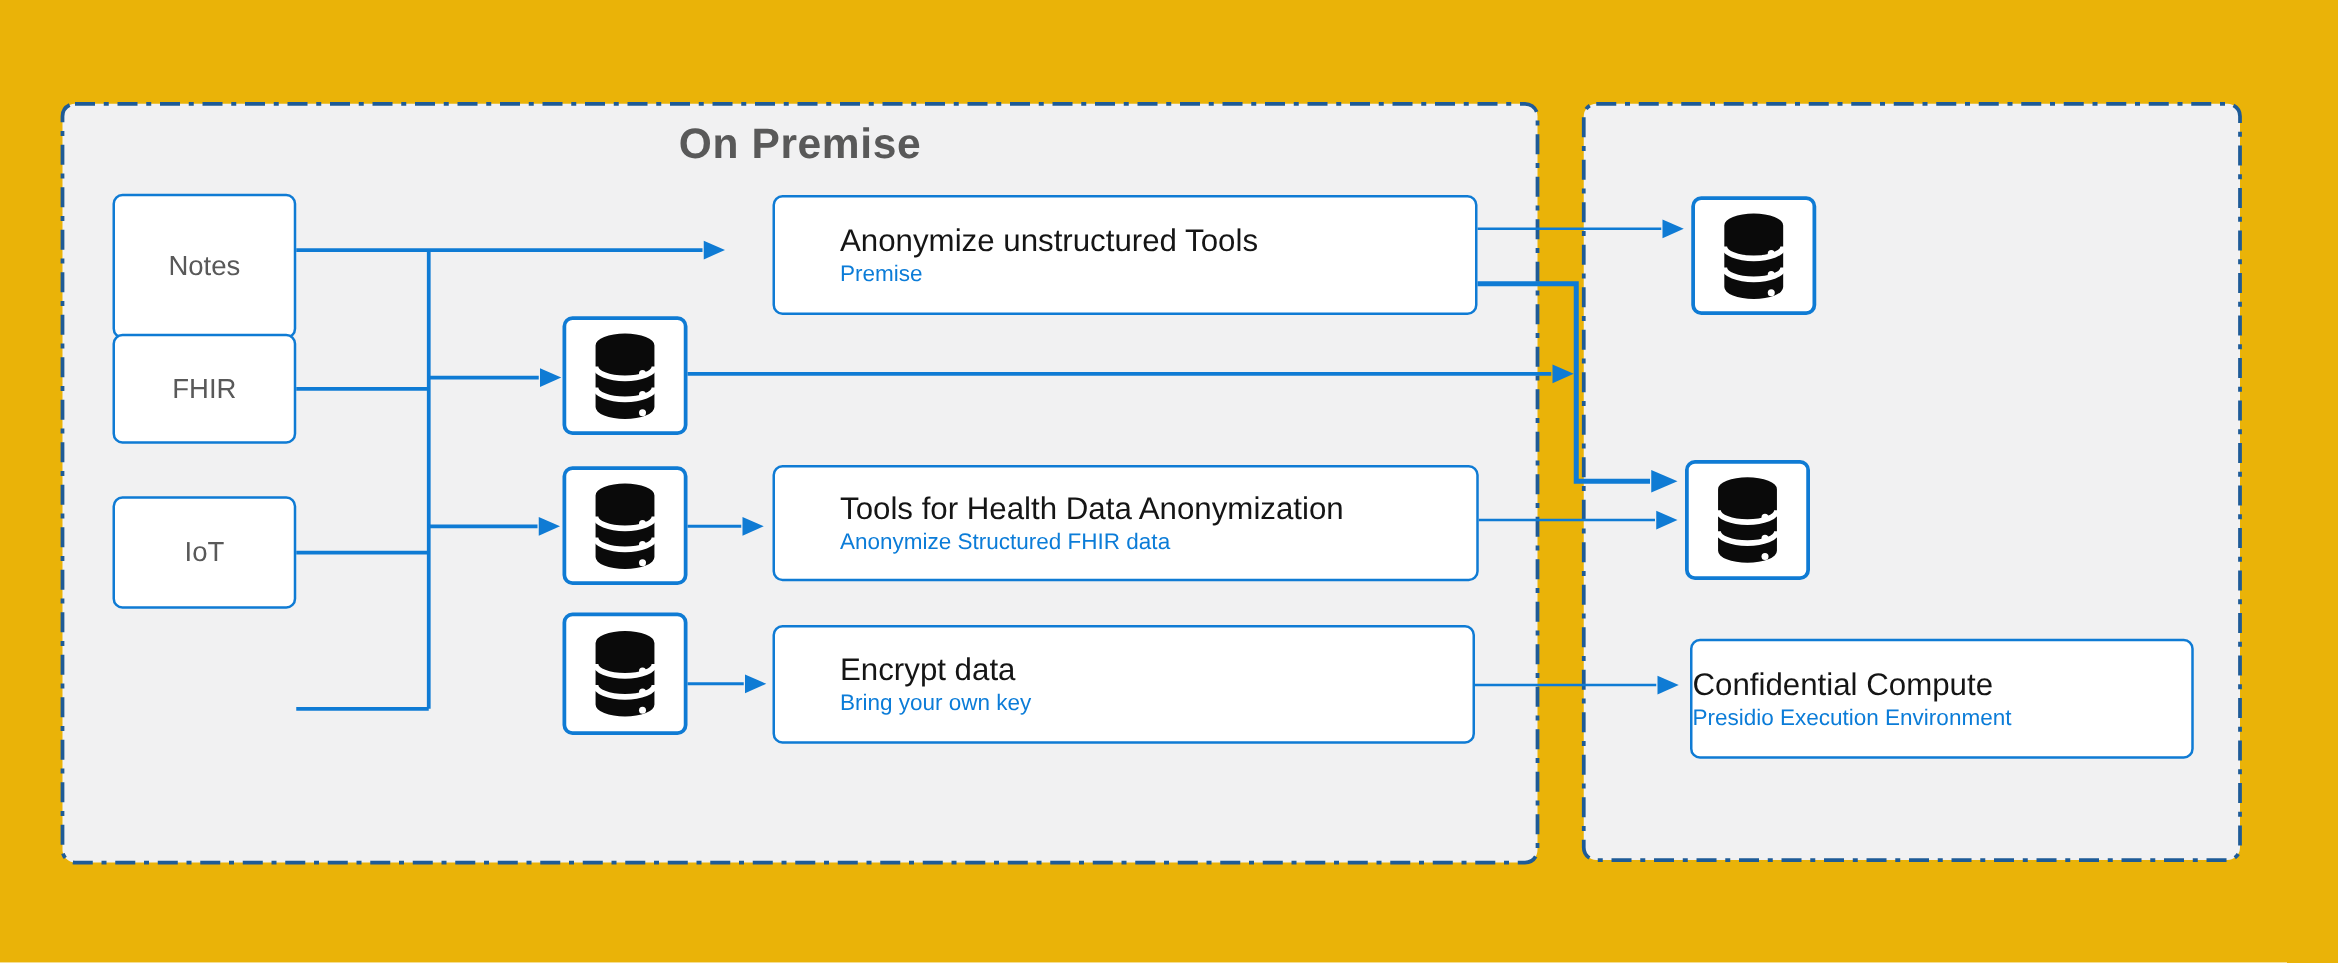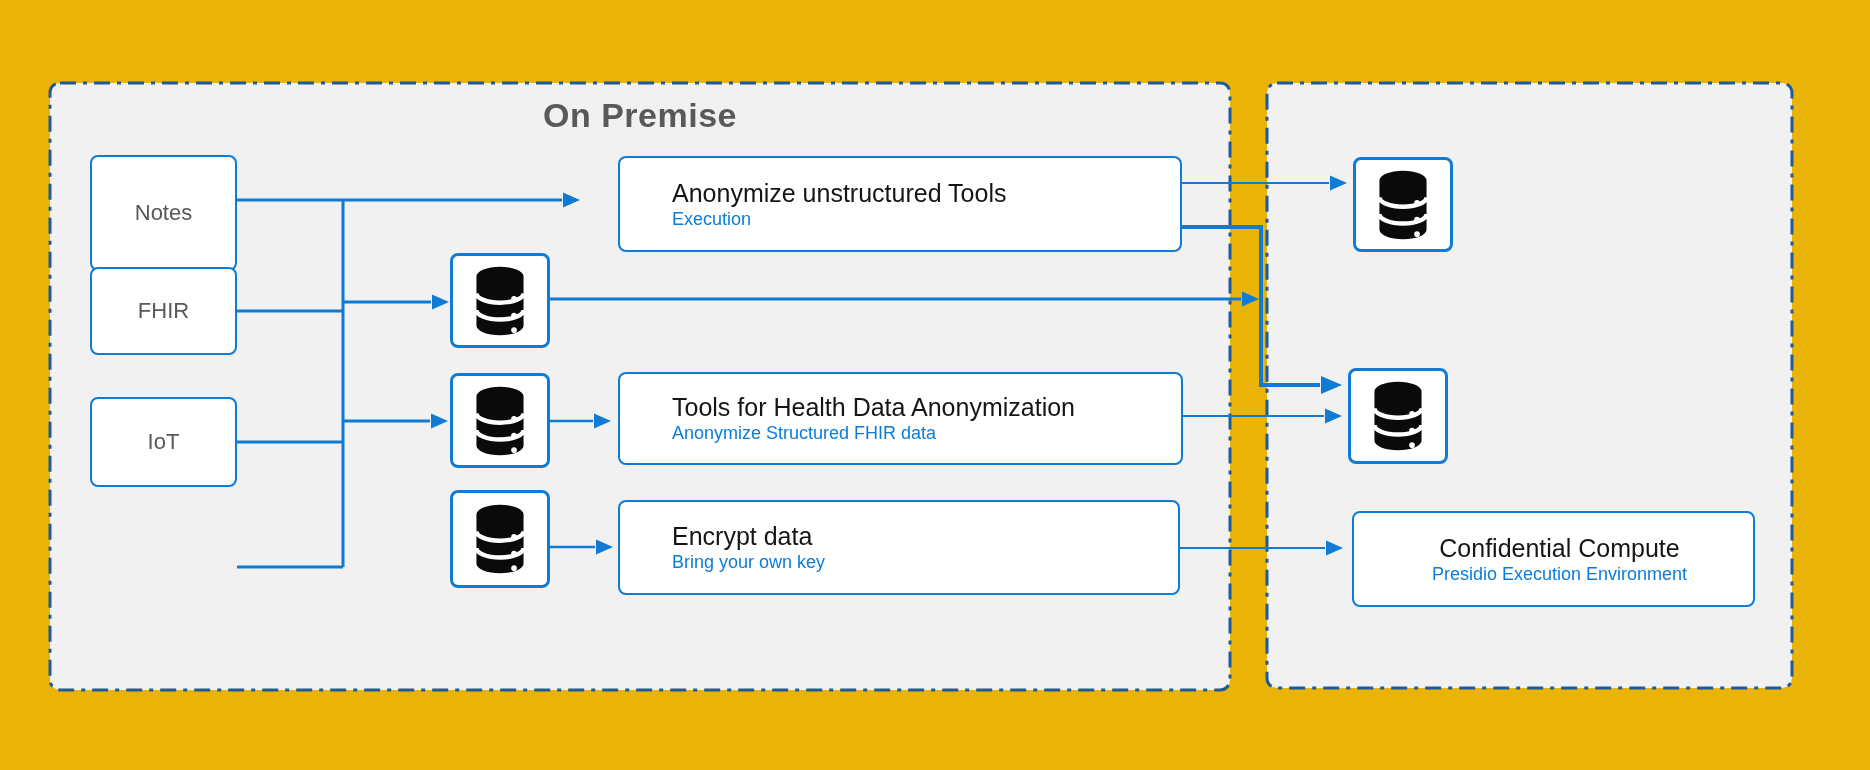--- a/index.html
+++ b/index.html
@@ -27,21 +27,21 @@
   }
   .node{
     position:absolute;background:#fff;border:2.5px solid var(--accent);border-radius:8px;
     box-sizing:border-box;display:flex;flex-direction:column;justify-content:center;
   }
   .source-node{align-items:center;}
   .source-node .lbl{font-size:22px;color:var(--text_gray);}
   .process-node{align-items:flex-start;padding-left:52px;}
   .process-node .title{font-size:25px;color:var(--text_dark);line-height:1.2;}
   .process-node .subtitle{font-size:18px;color:var(--subtitle_blue);line-height:1.25;}
-  .center-node{align-items:center;padding-left:12px;}
+  .center-node{padding-left:0;}
   .db-node{align-items:center;justify-content:center;border-width:3px;}
   .db-node svg{display:block;}
   .db-glyph{fill:var(--icon_black);}
   .db-sep{fill:none;stroke:#fff;stroke-width:4;}
   .db-dot{fill:#fff;}
 </style>
 </head>
 <body>
 
 <div class="stage">
@@ -147,21 +147,21 @@
       <path class="db-sep" d="M11,26 a21,8.5 0 0 0 42,0"></path>
       <path class="db-sep" d="M11,41 a21,8.5 0 0 0 42,0"></path>
       <circle class="db-dot" cx="44.5" cy="31" r="2.5"></circle>
       <circle class="db-dot" cx="44.5" cy="46" r="2.5"></circle>
       <circle class="db-dot" cx="44.5" cy="59" r="2.5"></circle>
     </svg>
   </div>
 
   <div class="node process-node" style="left:618px;top:156px;width:564px;height:96px;">
     <span class="title">Anonymize unstructured Tools</span>
-    <span class="subtitle">Execution</span>
+    <span class="subtitle">Premise</span>
   </div>
   <div class="node process-node" style="left:618px;top:372px;width:565px;height:93px;">
     <span class="title">Tools for Health Data Anonymization</span>
     <span class="subtitle">Anonymize Structured FHIR data</span>
   </div>
   <div class="node process-node" style="left:618px;top:500px;width:562px;height:95px;">
     <span class="title">Encrypt data</span>
     <span class="subtitle">Bring your own key</span>
   </div>
 

